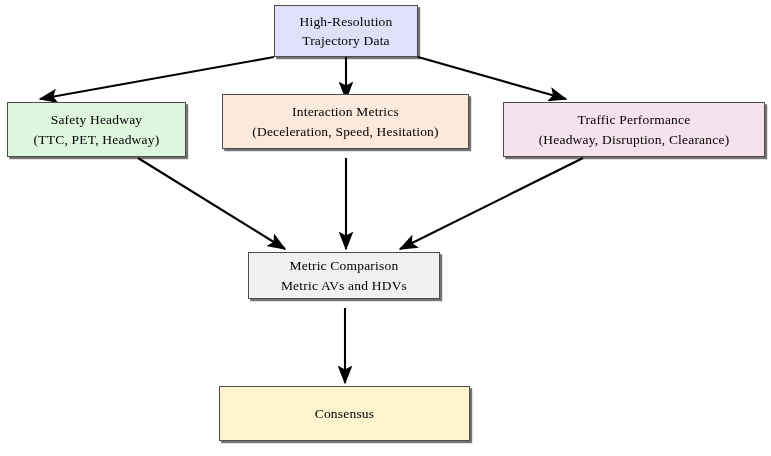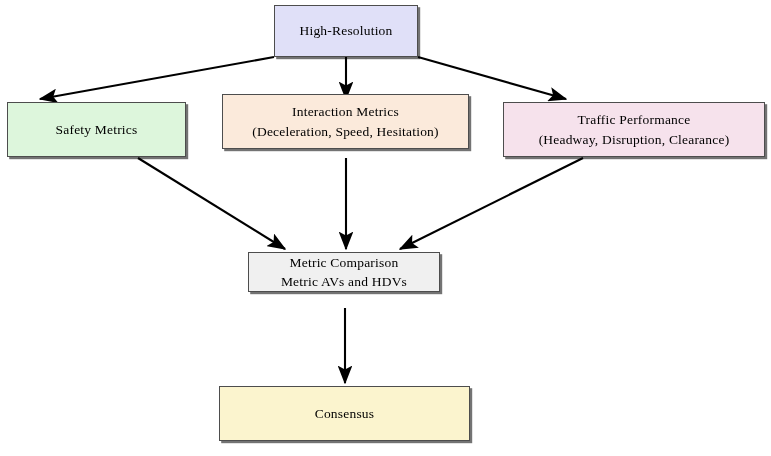--- a/index.html
+++ b/index.html
@@ -43,21 +43,21 @@
   }
   .node .line {
     display: block;
     white-space: nowrap;
   }
   
   .n-source   { left: 274px; top: 5px;   width: 144px; height: 52px;  background: #e0e0f8; }
   .n-safety   { left: 7px;   top: 102px; width: 179px; height: 55px;  background: #ddf6dc; }
   .n-interaction { left: 222px; top: 94px; width: 247px; height: 55px; background: #fbeadb; }
   .n-traffic  { left: 503px; top: 102px; width: 262px; height: 55px;  background: #f6e2ec; }
-  .n-compare  { left: 248px; top: 252px; width: 192px; height: 40px;  background: #f0f0f0; }
+  .n-compare  { left: 248px; top: 252px; width: 192px; height: 47px;  background: #f0f0f0; }
   .n-consensus{ left: 219px; top: 386px; width: 251px; height: 55px;  background: #fbf4ce; align-items: center; }
 </style>
 </head>
 <body>
 
 <div id="diagram">
 
   <svg id="edges" viewBox="0 0 771 456">
     <defs>
       <marker id="arrowhead" markerWidth="9" markerHeight="7" refX="8.3" refY="3.5" orient="auto" markerUnits="strokeWidth">
@@ -75,24 +75,26 @@
 
     <line x1="346" y1="158" x2="346" y2="249" stroke="#000000" stroke-width="2.1" marker-end="url(#arrowhead)"></line>
 
     <line x1="583" y1="158" x2="400" y2="249" stroke="#000000" stroke-width="2.1" marker-end="url(#arrowhead)"></line>
 
     <line x1="345" y1="308" x2="345" y2="383" stroke="#000000" stroke-width="2.1" marker-end="url(#arrowhead)"></line>
   </svg>
 
   <div class="node n-source">
     <span class="line">High-Resolution</span>
+    <span class="line">Trajectory Data</span>
   </div>
 
   <div class="node n-safety">
-    <span class="line">Safety Metrics</span>
+    <span class="line">Safety Headway</span>
+    <span class="line">(TTC, PET, Headway)</span>
   </div>
 
   <div class="node n-interaction">
     <span class="line">Interaction Metrics</span>
     <span class="line">(Deceleration, Speed, Hesitation)</span>
   </div>
 
   <div class="node n-traffic">
     <span class="line">Traffic Performance</span>
     <span class="line">(Headway, Disruption, Clearance)</span>

